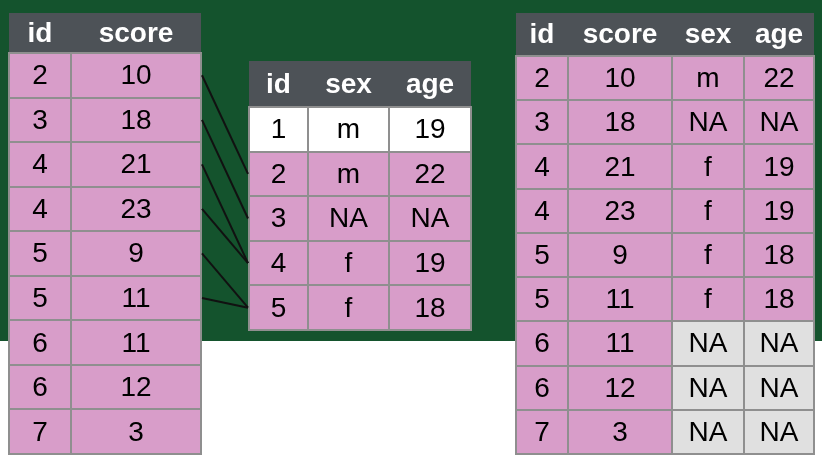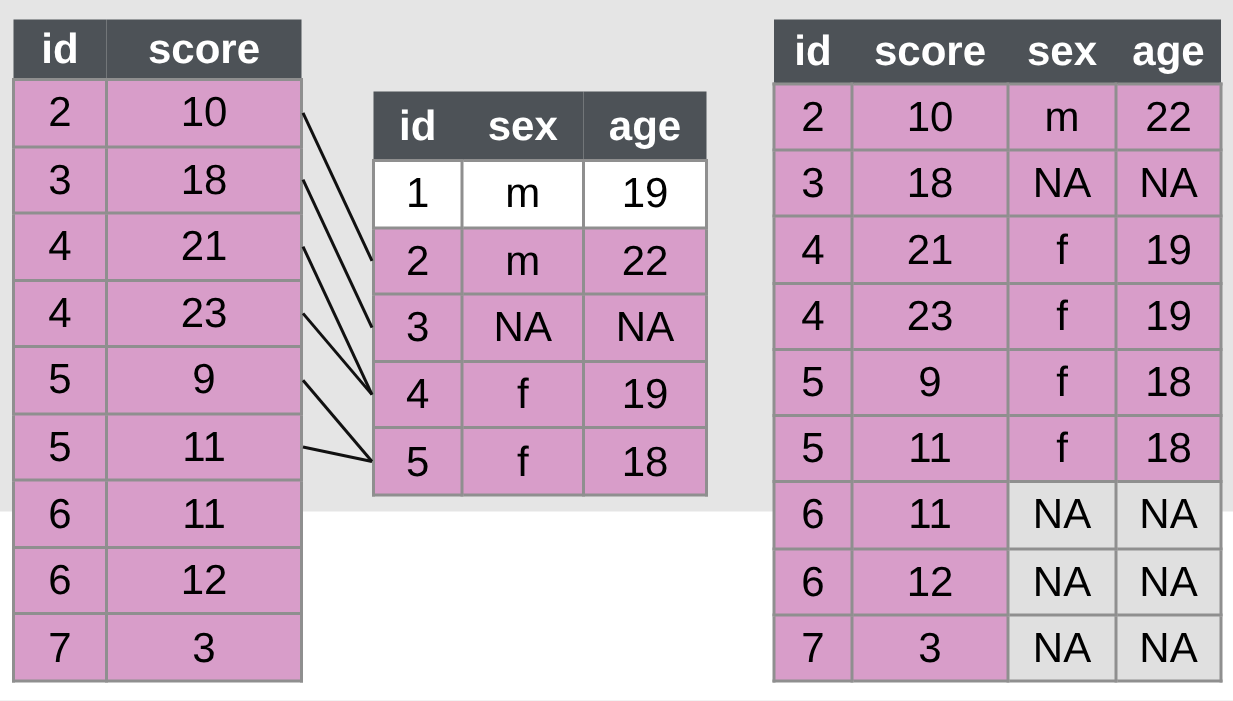--- a/index.html
+++ b/index.html
@@ -11,21 +11,21 @@
     --border:#8f8f8f;
     --line:#111111;
     --text:#000000;
   }
   html,body{margin:0;padding:0;}
   body{
     width:822px;height:467px;background:#ffffff;
     font-family:"Liberation Sans", sans-serif;
     overflow:hidden;
   }
-  .canvas{position:relative;width:822px;height:341px;background:#e5e5e5;}
+  .canvas{position:relative;width:822px;height:341px;background:#14532d;}
   .tbl{position:absolute;}
   .tbl table{border-collapse:collapse;table-layout:fixed;}
   .tbl th{
     background:var(--header-bg);
     color:var(--header-text);
     font-weight:bold;
     font-size:28px;
     border:none;
     padding:0;
     text-align:center;

